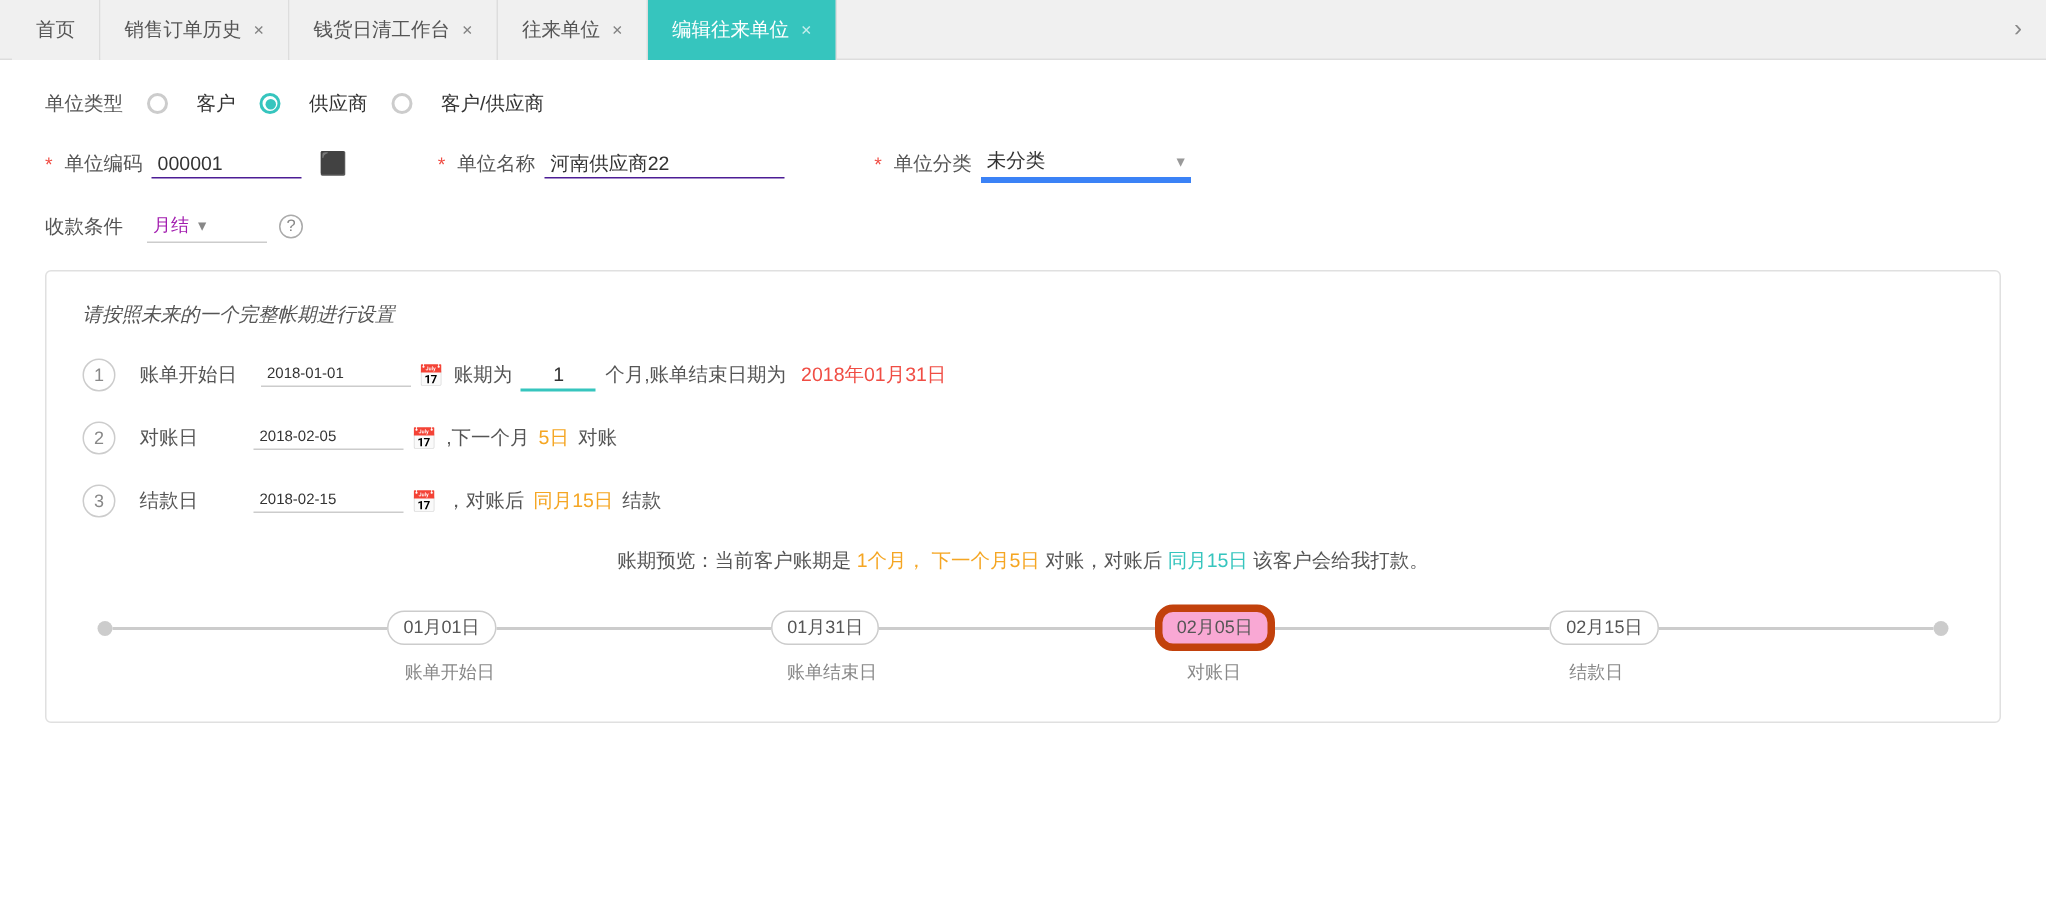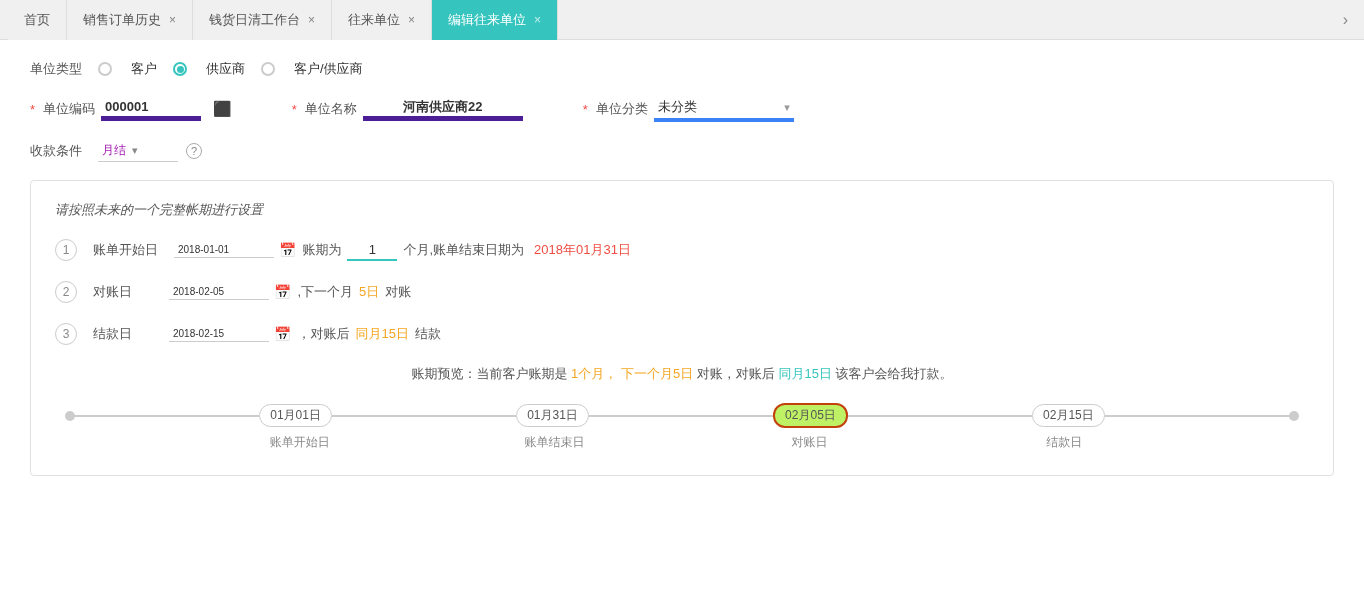--- a/index.html
+++ b/index.html
@@ -61,27 +61,26 @@
       color: #555;
       font-size: 13px;
       white-space: nowrap;
     }
     .required-star {
       color: #f04d44;
       margin-right: 2px;
     }
     .form-input {
       border: none;
-      border-bottom: 5px solid #4c1d95;
+      border-bottom: 1px solid #4c1d95;
       outline: none;
       font-size: 13px;
       padding: 2px 4px;
       color: #333;
       background: transparent;
-      font-weight: bold;
     }
 
     
     .radio-group {
       display: flex;
       align-items: center;
       gap: 16px;
     }
     .radio-item {
       display: flex;
@@ -299,21 +298,21 @@
   <div class="form-row" style="gap: 30px;">
     <div style="display:flex;align-items:center;gap:6px;">
       <span class="required-star">*</span>
       <span class="form-label">单位编码</span>
       <input class="form-input" style="width: 100px;" value="000001">
       <span class="icon-btn">⬛</span>
     </div>
     <div style="display:flex;align-items:center;gap:6px;margin-left:30px;">
       <span class="required-star">*</span>
       <span class="form-label">单位名称</span>
-      <input class="form-input" style="width: 160px; text-align: center;" value="河南供应商22">
+      <input class="form-input" style="width: 160px;" value="河南供应商22">
     </div>
     <div style="display:flex;align-items:center;gap:6px;margin-left:30px;">
       <span class="required-star">*</span>
       <span class="form-label">单位分类</span>
       <div class="select-wrapper" style="min-width:140px;">
         <span>未分类</span>
         <span class="dropdown-arrow" style="margin-left:auto;">▾</span>
       </div>
     </div>
   </div>
@@ -387,21 +386,21 @@
           <div style="border:1px solid #ccc;border-radius:12px;padding:2px 10px;font-size:12px;color:#555;background:#fff;white-space:nowrap;">01月01日</div>
         </div>
         <div style="flex:1;height:2px;background:#ccc;"></div>
 
         <div style="display:flex;flex-direction:column;align-items:center;flex-shrink:0;">
           <div style="border:1px solid #ccc;border-radius:12px;padding:2px 10px;font-size:12px;color:#555;background:#fff;white-space:nowrap;">01月31日</div>
         </div>
         <div style="flex:1;height:2px;background:#ccc;"></div>
 
         <div style="display:flex;flex-direction:column;align-items:center;flex-shrink:0;">
-          <div style="border:2px solid #c2410c;border-radius:12px;padding:2px 10px;font-size:12px;color:#555;background:#bef264;white-space:nowrap;">02月05日</div>
+          <div style="border:5px solid #c2410c;border-radius:12px;padding:2px 10px;font-size:12px;color:#555;background:#f9a8d4;white-space:nowrap;">02月05日</div>
         </div>
         <div style="flex:1;height:2px;background:#ccc;"></div>
 
         <div style="display:flex;flex-direction:column;align-items:center;flex-shrink:0;">
           <div style="border:1px solid #ccc;border-radius:12px;padding:2px 10px;font-size:12px;color:#555;background:#fff;white-space:nowrap;">02月15日</div>
         </div>
 
         <div style="flex:1;height:2px;background:#ccc;"></div>
         <div style="width:10px;height:10px;border-radius:50%;background:#ccc;flex-shrink:0;"></div>
       </div>

